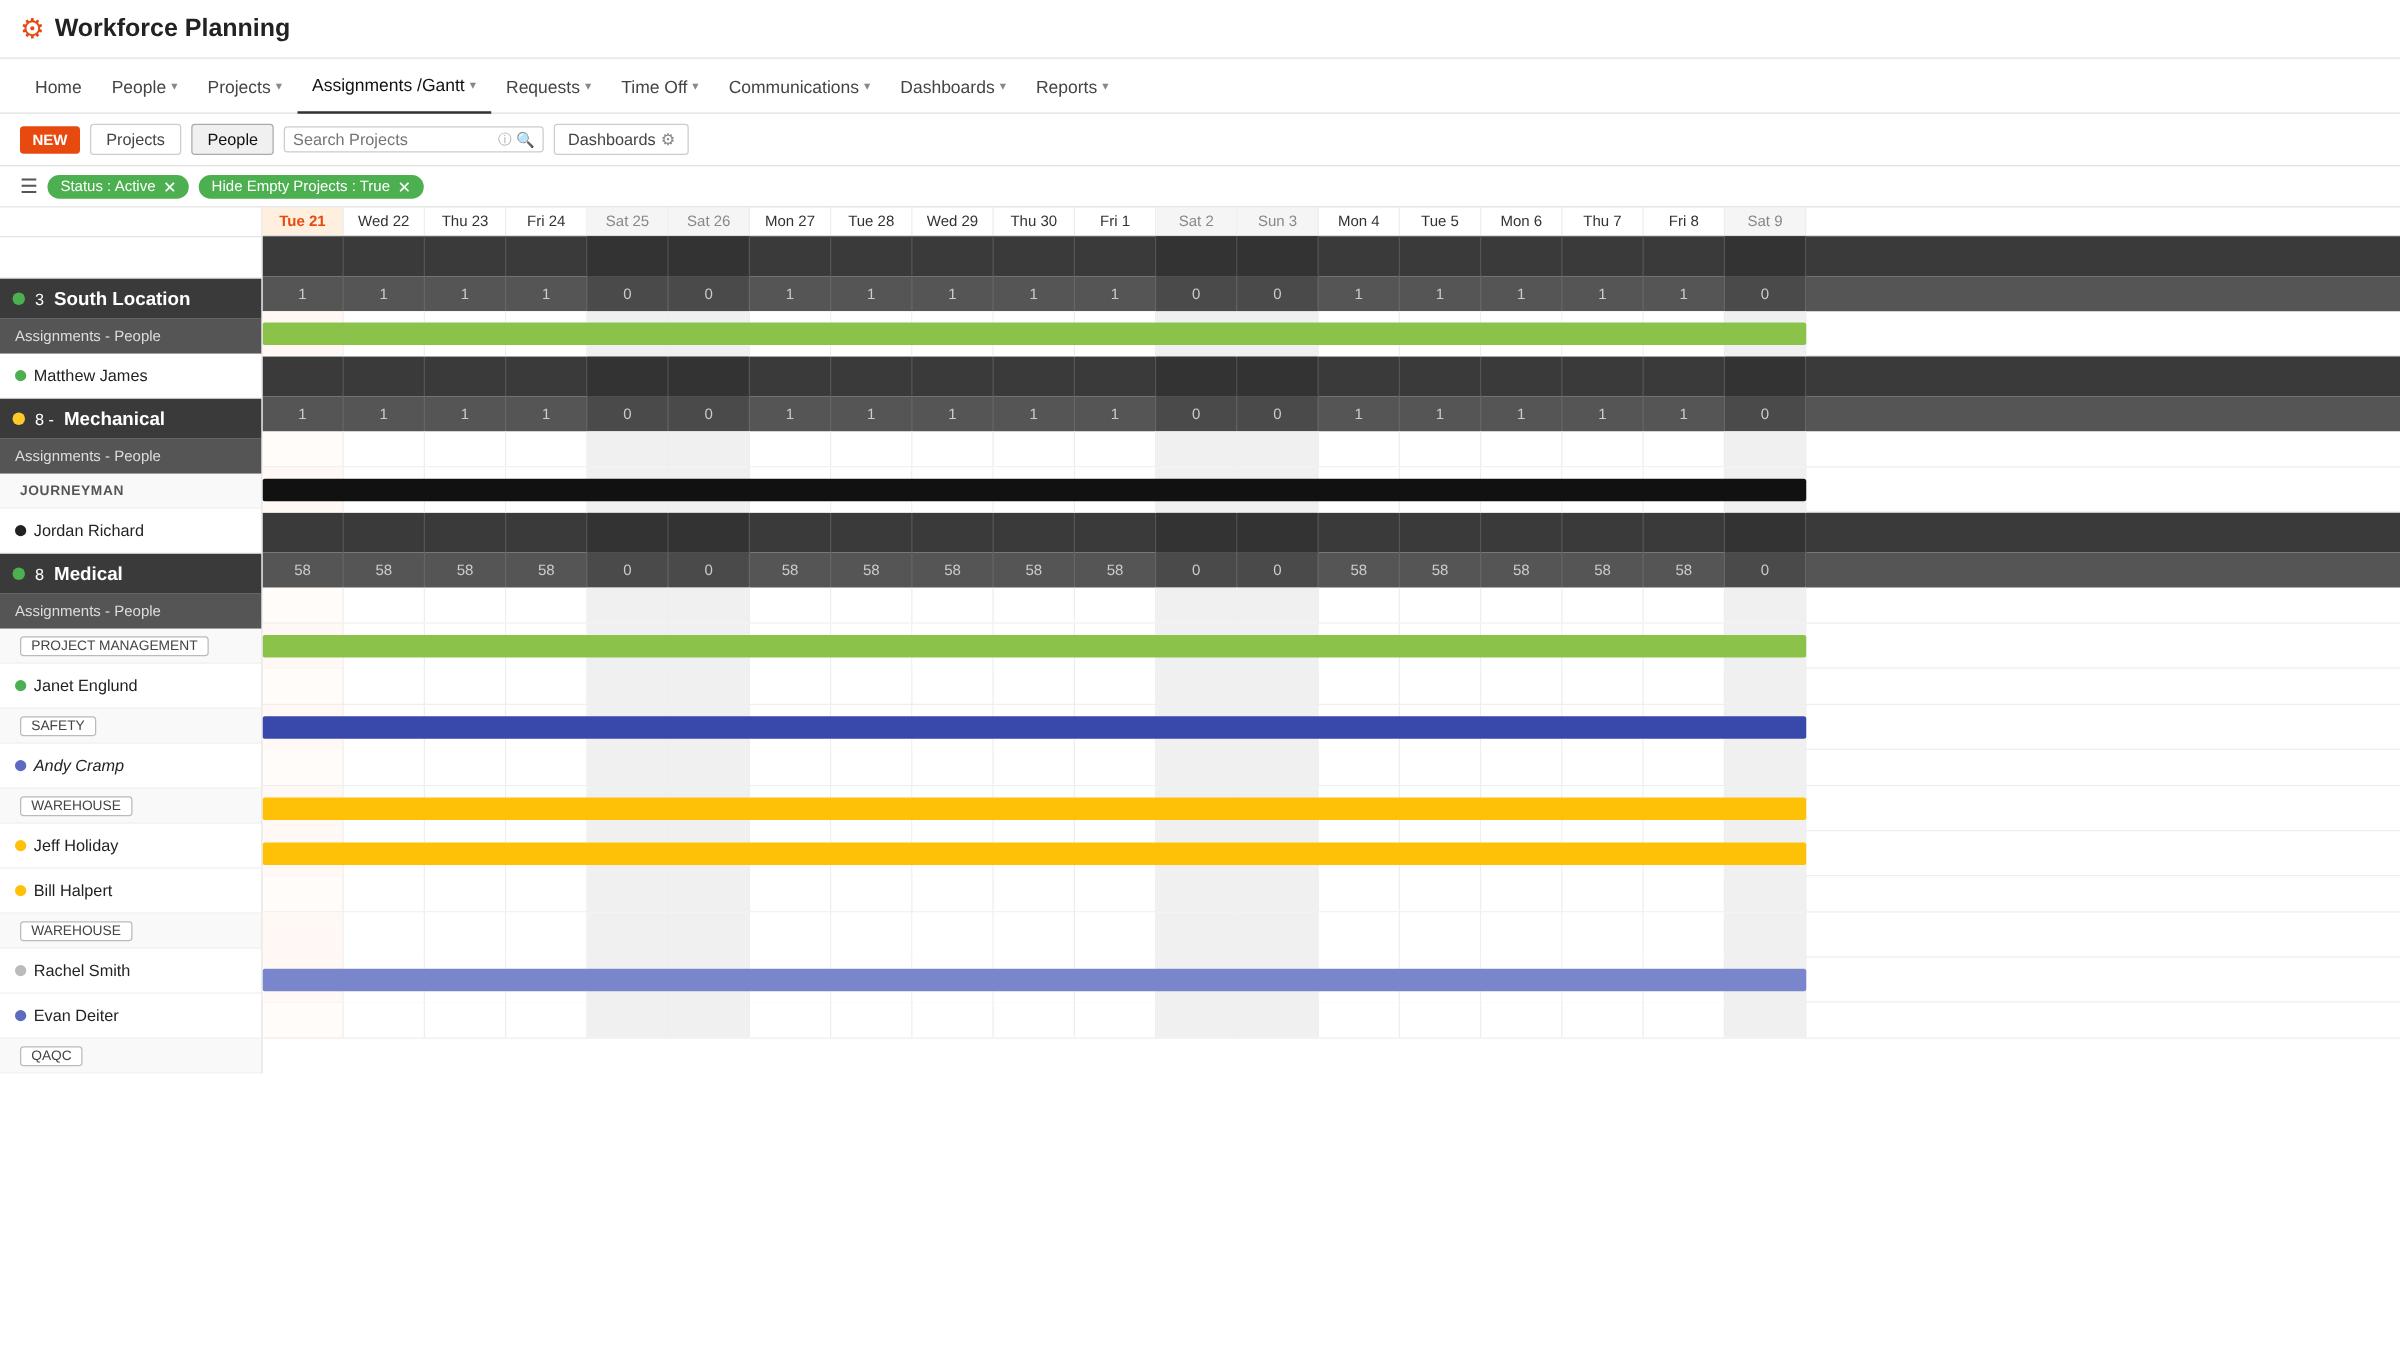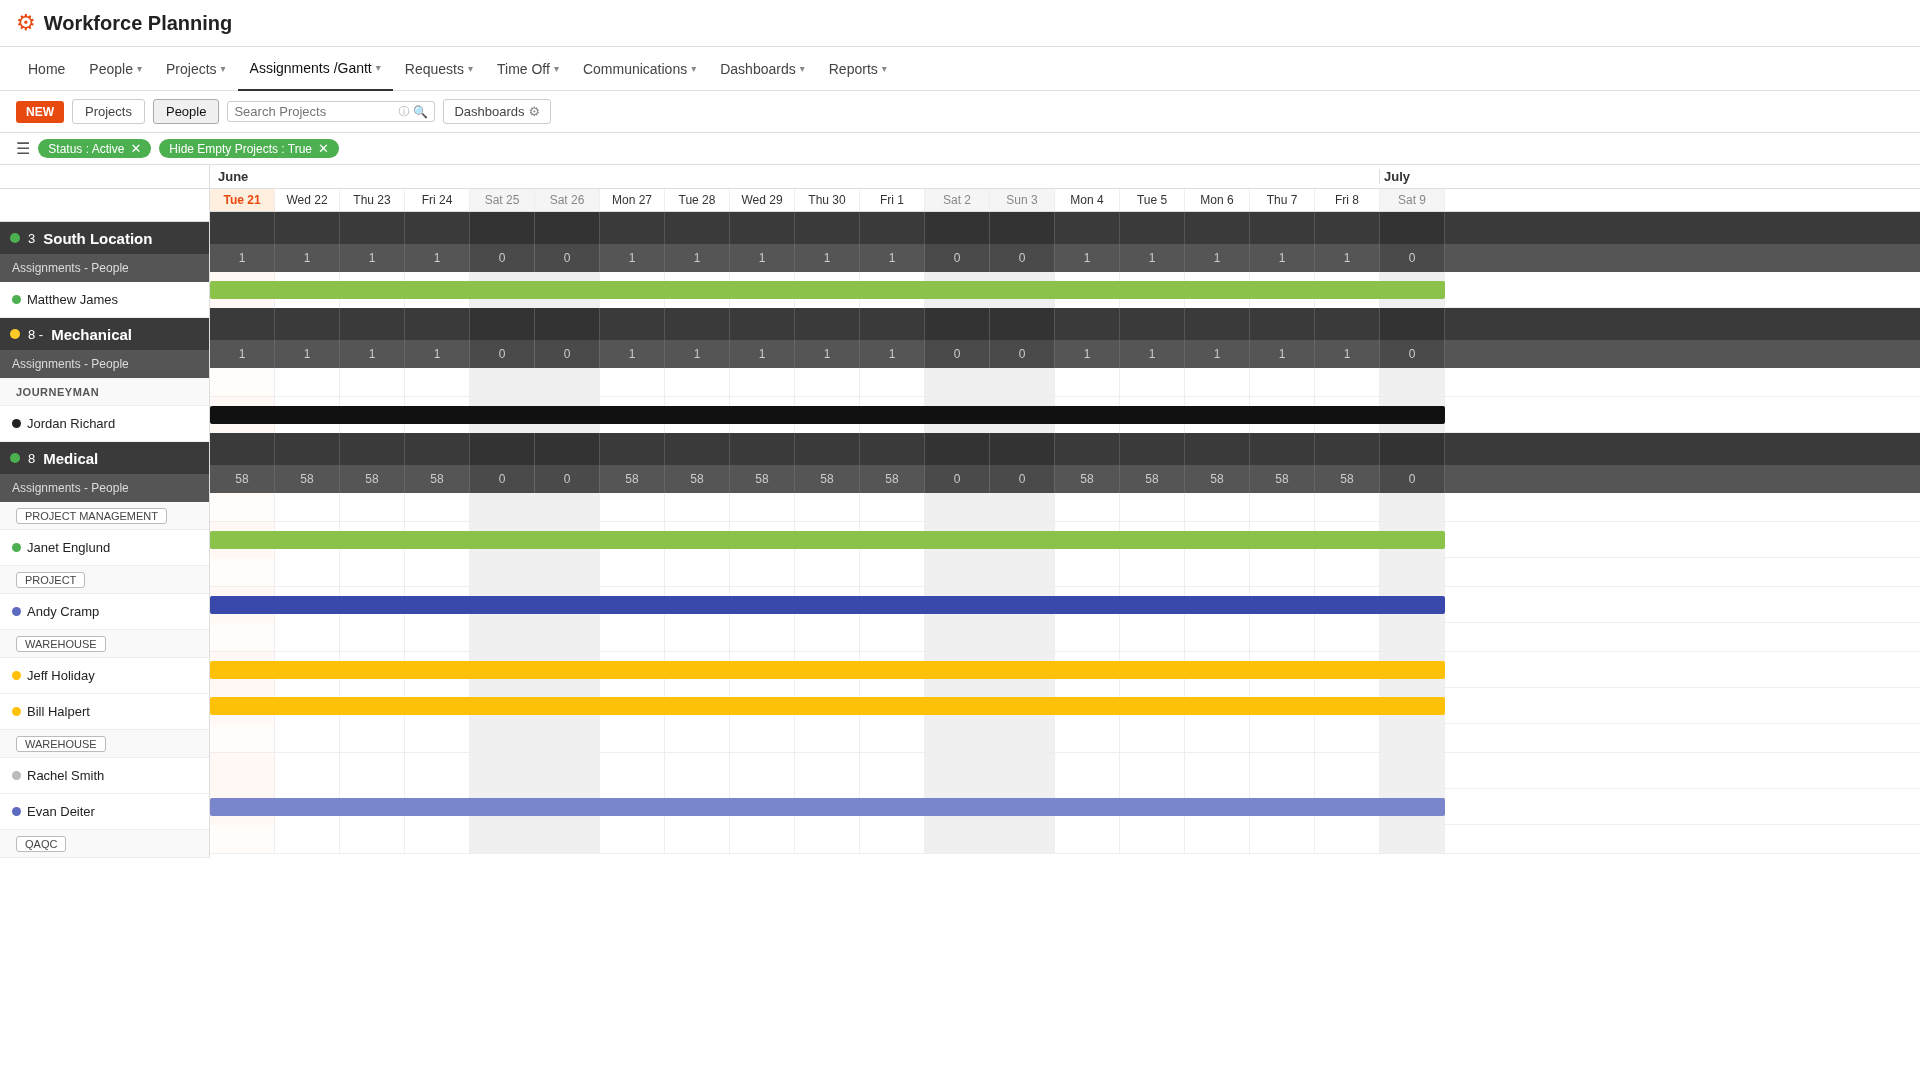--- a/index.html
+++ b/index.html
@@ -129,23 +129,23 @@
       </div>
       <div style="background: rgb(85, 85, 85); color: rgb(221, 221, 221); height: 28px; display: flex; align-items: center; padding-left: 12px; font-size: 12px;">Assignments - People</div>
       <div style="height: 28px; display: flex; align-items: center; background: rgb(249, 249, 249); border-bottom: 1px solid rgb(238, 238, 238);">
         <span class="role-tag">PROJECT MANAGEMENT</span>
       </div>
       <div style="height: 36px; display: flex; align-items: center; padding-left: 12px; gap: 6px; font-size: 13px; color: rgb(34, 34, 34); border-bottom: 1px solid rgb(238, 238, 238); background: rgb(255, 255, 255);">
         <span style="width: 9px; height: 9px; border-radius: 50%; background: rgb(76, 175, 80); display: inline-block; flex-shrink: 0;"></span>
         <span>Janet Englund</span>
       </div>
       <div style="height: 28px; display: flex; align-items: center; background: rgb(249, 249, 249); border-bottom: 1px solid rgb(238, 238, 238);">
-        <span class="role-tag">PROJECT</span>
-      </div>
-      <div style="height: 36px; display: flex; align-items: center; padding-left: 12px; gap: 6px; font-size: 13px; color: rgb(34, 34, 34); border-bottom: 1px solid rgb(238, 238, 238); background: rgb(255, 255, 255);">
+        <span class="role-tag">SAFETY</span>
+      </div>
+      <div style="height: 36px; display: flex; align-items: center; padding-left: 12px; gap: 6px; font-size: 13px; color: rgb(34, 34, 34); border-bottom: 1px solid rgb(238, 238, 238); background: rgb(255, 255, 255); font-style: italic;">
         <span style="width: 9px; height: 9px; border-radius: 50%; background: rgb(92, 107, 192); display: inline-block; flex-shrink: 0;"></span>
         <span>Andy Cramp</span>
       </div>
       <div style="height: 28px; display: flex; align-items: center; background: rgb(249, 249, 249); border-bottom: 1px solid rgb(238, 238, 238);">
         <span class="role-tag">WAREHOUSE</span>
       </div>
       <div style="height: 36px; display: flex; align-items: center; padding-left: 12px; gap: 6px; font-size: 13px; color: rgb(34, 34, 34); border-bottom: 1px solid rgb(238, 238, 238); background: rgb(255, 255, 255);">
         <span style="width: 9px; height: 9px; border-radius: 50%; background: rgb(255, 193, 7); display: inline-block; flex-shrink: 0;"></span>
         <span>Jeff Holiday</span>
       </div>
@@ -162,24 +162,20 @@
       </div>
       <div style="height: 36px; display: flex; align-items: center; padding-left: 12px; gap: 6px; font-size: 13px; color: rgb(34, 34, 34); border-bottom: 1px solid rgb(238, 238, 238); background: rgb(255, 255, 255);">
         <span style="width: 9px; height: 9px; border-radius: 50%; background: rgb(92, 107, 192); display: inline-block; flex-shrink: 0;"></span>
         <span>Evan Deiter</span>
       </div>
       <div style="height: 28px; display: flex; align-items: center; background: rgb(249, 249, 249); border-bottom: 1px solid rgb(238, 238, 238);">
         <span class="role-tag">QAQC</span>
       </div>
     </div>
     <div class="gantt-right">
-      <div style="display: flex; border-bottom: 1px solid rgb(221, 221, 221); background: rgb(255, 255, 255); height: 24px; align-items: center;">
-        <div style="min-width: 1170px; font-size: 13px; font-weight: 600; color: rgb(51, 51, 51); padding-left: 8px; border-right: 1px solid rgb(221, 221, 221);">June</div>
-        <div style="min-width: 65px; font-size: 13px; font-weight: 600; color: rgb(51, 51, 51); padding-left: 4px;">July</div>
-      </div>
       <div style="display: flex; border-bottom: 1px solid rgb(221, 221, 221); background: rgb(255, 255, 255);">
         <div class="day-col today">Tue 21</div>
         <div class="day-col">Wed 22</div>
         <div class="day-col">Thu 23</div>
         <div class="day-col">Fri 24</div>
         <div class="day-col weekend">Sat 25</div>
         <div class="day-col weekend">Sat 26</div>
         <div class="day-col">Mon 27</div>
         <div class="day-col">Tue 28</div>
         <div class="day-col">Wed 29</div>

